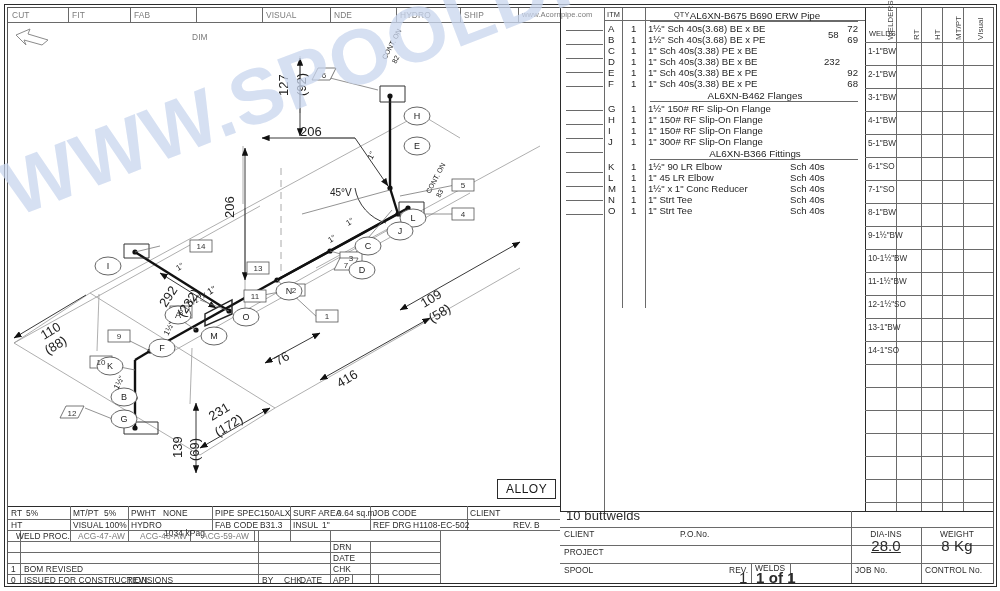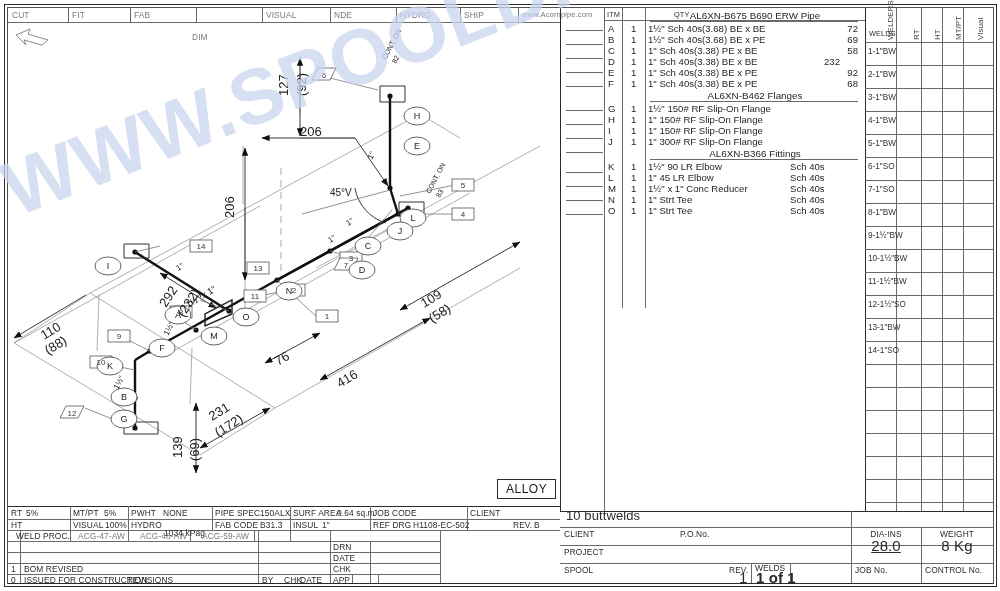--- a/index.html
+++ b/index.html
@@ -312,21 +312,21 @@
   <div class="bomrow" style="left:828px;top:23px;width:30px;text-align:right;">72</div>
 
   <div class="bomrow" style="left:608px;top:34px;">B</div>
   <div class="bomrow" style="left:631px;top:34px;">1</div>
   <div class="bomrow" style="left:648px;top:34px;">1½" Sch 40s(3.68)  BE x PE</div>
   <div class="bomrow" style="left:828px;top:34px;width:30px;text-align:right;">69</div>
 
   <div class="bomrow" style="left:608px;top:45px;">C</div>
   <div class="bomrow" style="left:631px;top:45px;">1</div>
   <div class="bomrow" style="left:648px;top:45px;">1" Sch 40s(3.38)  PE x BE</div>
-  <div class="bomrow" style="left:828px;top:45px;width:30px;text-align:right;">58</div>
+  <div class="bomrow" style="left:828px;top:29px;width:30px;">58</div>
 
   <div class="bomrow" style="left:608px;top:56px;">D</div>
   <div class="bomrow" style="left:631px;top:56px;">1</div>
   <div class="bomrow" style="left:648px;top:56px;">1" Sch 40s(3.38)  BE x BE</div>
   <div class="bomrow" style="left:824px;top:56px;width:34px;">232</div>
 
   <div class="bomrow" style="left:608px;top:67px;">E</div>
   <div class="bomrow" style="left:631px;top:67px;">1</div>
   <div class="bomrow" style="left:648px;top:67px;">1" Sch 40s(3.38)  BE x PE</div>
   <div class="bomrow" style="left:828px;top:67px;width:30px;text-align:right;">92</div>

